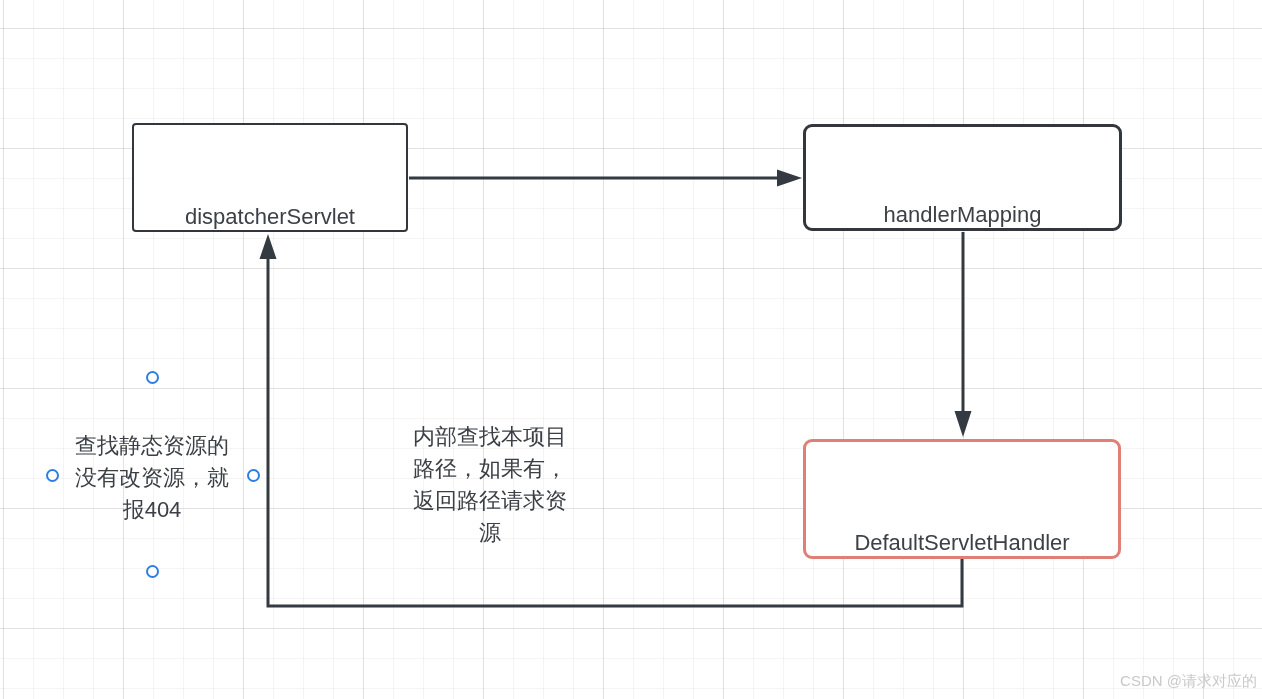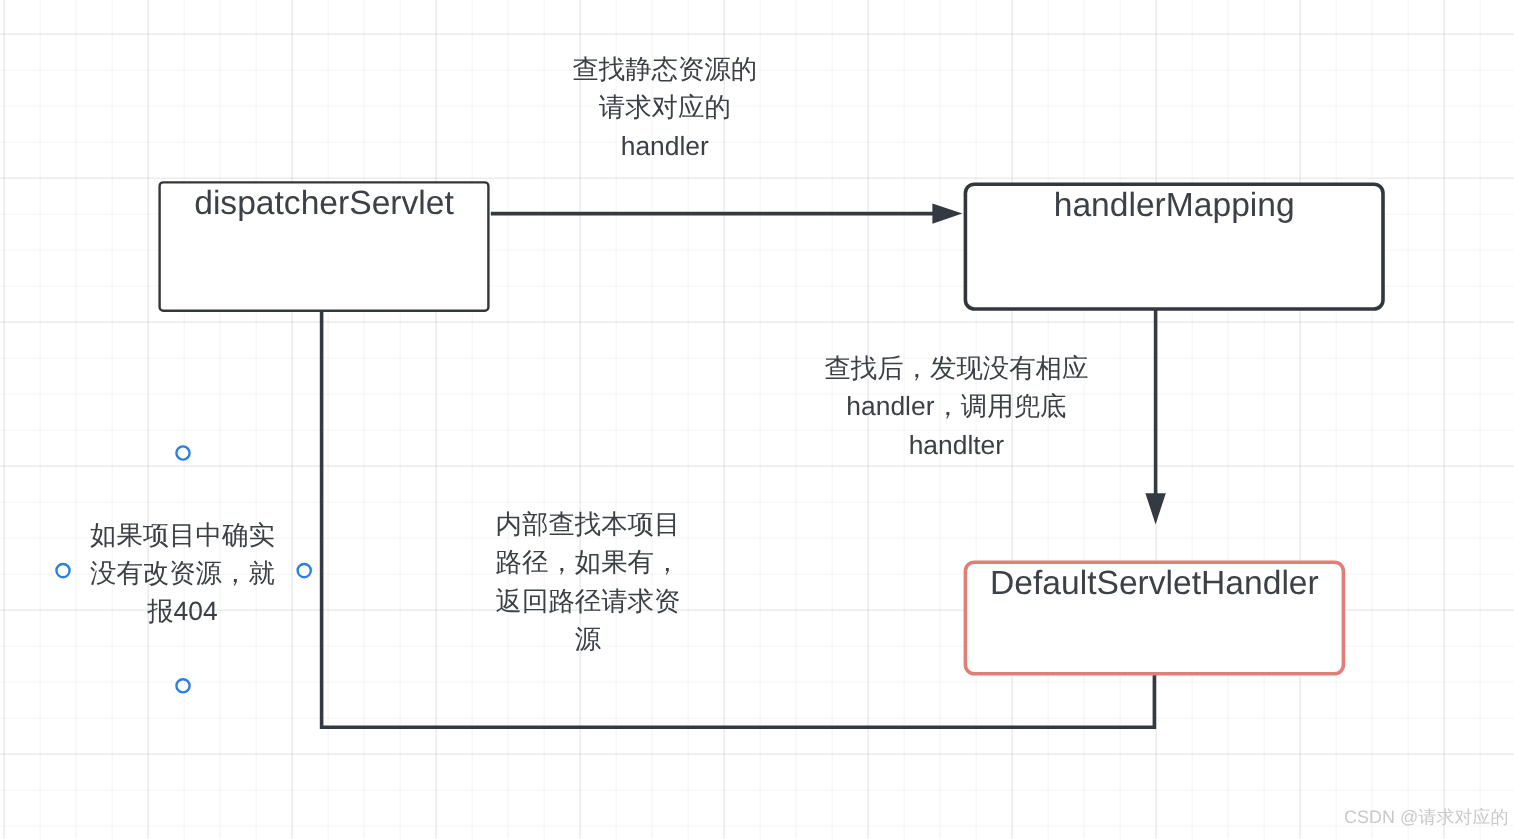--- a/index.html
+++ b/index.html
@@ -27,43 +27,42 @@
   #connector-layer {
     position: absolute;
     left: 0; top: 0;
     width: 1262px;
     height: 699px;
   }
   .node {
     position: absolute;
     background: #ffffff;
     display: flex;
-    align-items: flex-start;
+    align-items: flex-end;
     justify-content: center;
-    font-size: 28px;
+    font-size: 22px;
     color: #3c4147;
     box-sizing: border-box;
     z-index: 3;
-    margin-top: 28px;
   }
   .node-plain {
     border: 2.5px solid #32373d;
     border-radius: 4px;
   }
   .node-round {
     border: 3px solid #32373d;
     border-radius: 9px;
   }
   .node-highlight {
     border: 3px solid #e07f77;
     border-radius: 9px;
   }
   #node-dispatcher          { left: 132px; top: 123px; width: 276px; height: 109px; }
-  #node-handler-mapping     { left: 803px; top: 124px; width: 351px; height: 107px; }
-  #node-default-servlet     { left: 803px; top: 439px; width: 318px; height: 96px; }
+  #node-handler-mapping     { left: 803px; top: 124px; width: 319px; height: 107px; }
+  #node-default-servlet     { left: 803px; top: 439px; width: 318px; height: 120px; }
 
   .annotation {
     position: absolute;
     font-size: 22px;
     line-height: 32px;
     color: #3b4046;
     text-align: center;
     white-space: pre-line;
     z-index: 2;
   }
@@ -124,34 +123,28 @@
   </div>
 
   <div class="node node-round" id="node-handler-mapping">
     <span>handlerMapping</span>
   </div>
 
   <div class="node node-highlight" id="node-default-servlet">
     <span>DefaultServletHandler</span>
   </div>
 
-  <div class="annotation" id="annotation-top">查找静态资源的
-请求对应的
-handler</div>
 
-  <div class="annotation" id="annotation-right">查找后，发现没有相应
-handler，调用兜底
-handlter</div>
 
   <div class="annotation" id="annotation-middle">内部查找本项目
 路径，如果有，
 返回路径请求资
 源</div>
 
-  <div class="annotation" id="annotation-left">如果项目中确实
+  <div class="annotation" id="annotation-left">查找静态资源的
 没有改资源，就
 报404</div>
 
   <div class="handle" id="handle-top"></div>
   <div class="handle" id="handle-left"></div>
   <div class="handle" id="handle-right"></div>
   <div class="handle" id="handle-bottom"></div>
 
   <div id="watermark">CSDN @请求对应的</div>
 

